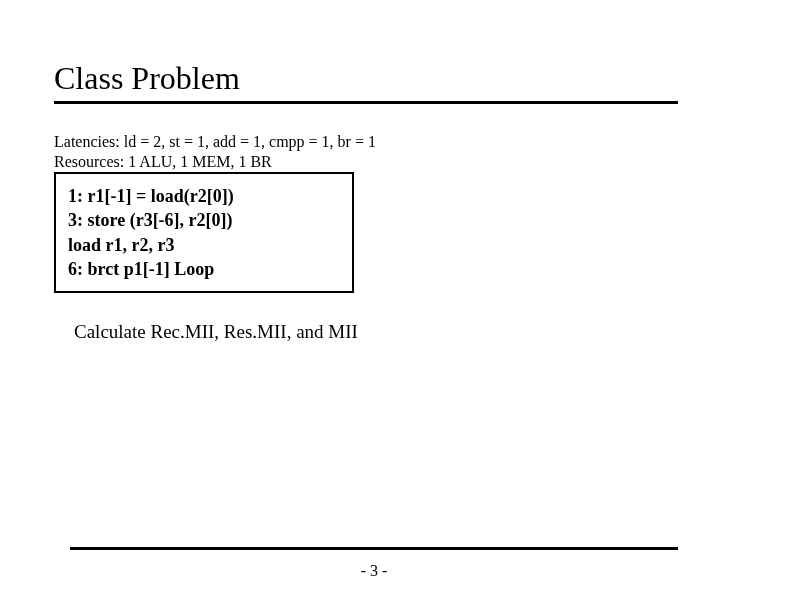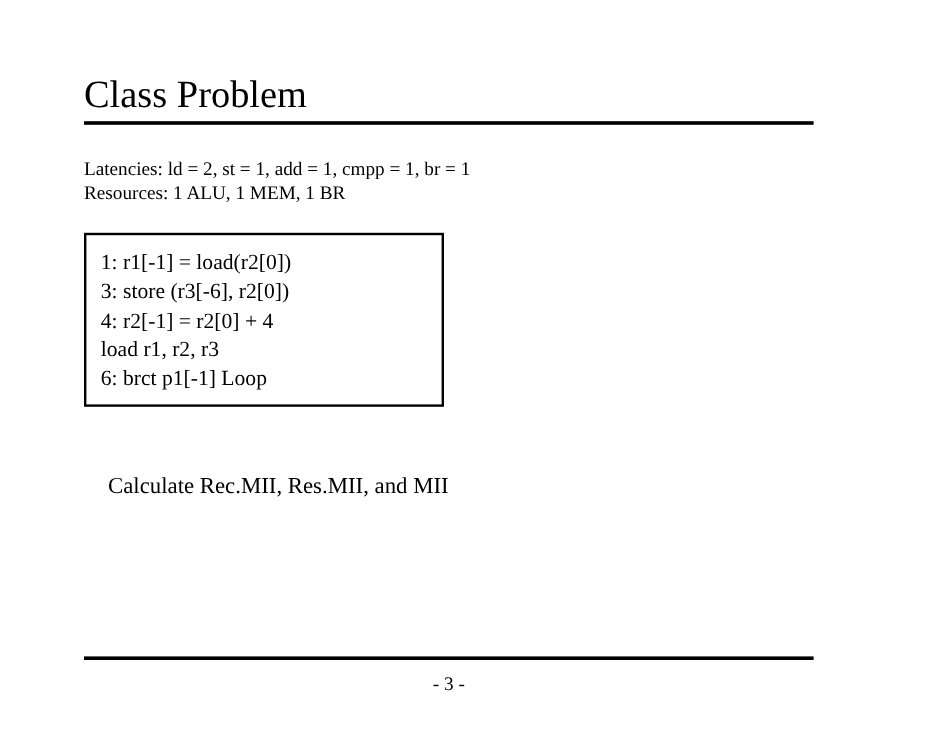--- a/index.html
+++ b/index.html
@@ -1,47 +1,47 @@
 <!DOCTYPE html>
 <html><head>
 <meta charset="utf-8">
 <style>
   * { margin: 0; padding: 0; box-sizing: border-box; }
   html, body { width: 792px; height: 612px; background: #fff; font-family: "Times New Roman", Times, serif; color: #000; }
   .slide {
     width: 748px;
     height: 612px;
     position: relative;
-    padding: 60px 70px 40px 70px;
+    padding: 60px 70px 40px 54px;
   }
   .title {
     font-size: 32px;
     font-weight: normal;
     border-bottom: 3px solid #000;
     padding-bottom: 4px;
     margin-bottom: 28px;
   }
   .latencies, .resources {
     font-size: 16px;
     line-height: 1.25;
   }
   .codebox {
     border: 2px solid #000;
     width: 300px;
-    margin-top: 22px;
     padding: 10px 12px;
+    font-weight: bold;
   }
   .codebox div {
     font-size: 18px;
     line-height: 1.35;
     white-space: nowrap;
   }
   .prompt {
     font-size: 19px;
-    margin-top: 56px;
+    margin-top: 28px;
     margin-left: 20px;
   }
   .footer-line {
     position: absolute;
     left: 70px;
     right: 70px;
     bottom: 62px;
     border-top: 3px solid #000;
   }
   .page-num {
@@ -59,21 +59,20 @@
 <div class="slide">
 
   <h1 class="title">Class Problem</h1>
 
   <div class="latencies">Latencies: ld = 2, st = 1, add = 1, cmpp = 1, br = 1</div>
   <div class="resources">Resources: 1 ALU, 1 MEM, 1 BR</div>
 
   <div class="codebox">
     <div>1: r1[-1] = load(r2[0])</div>
     <div>3: store (r3[-6], r2[0])</div>
-    <div>4: r2[-1] = r2[0] + 4</div>
     <div>load r1, r2, r3</div>
     <div>6: brct p1[-1] Loop</div>
   </div>
 
   <div class="prompt">Calculate Rec.MII, Res.MII, and MII</div>
 
   <div class="footer-line"></div>
   <div class="page-num">- 3 -</div>
 
 </div>

